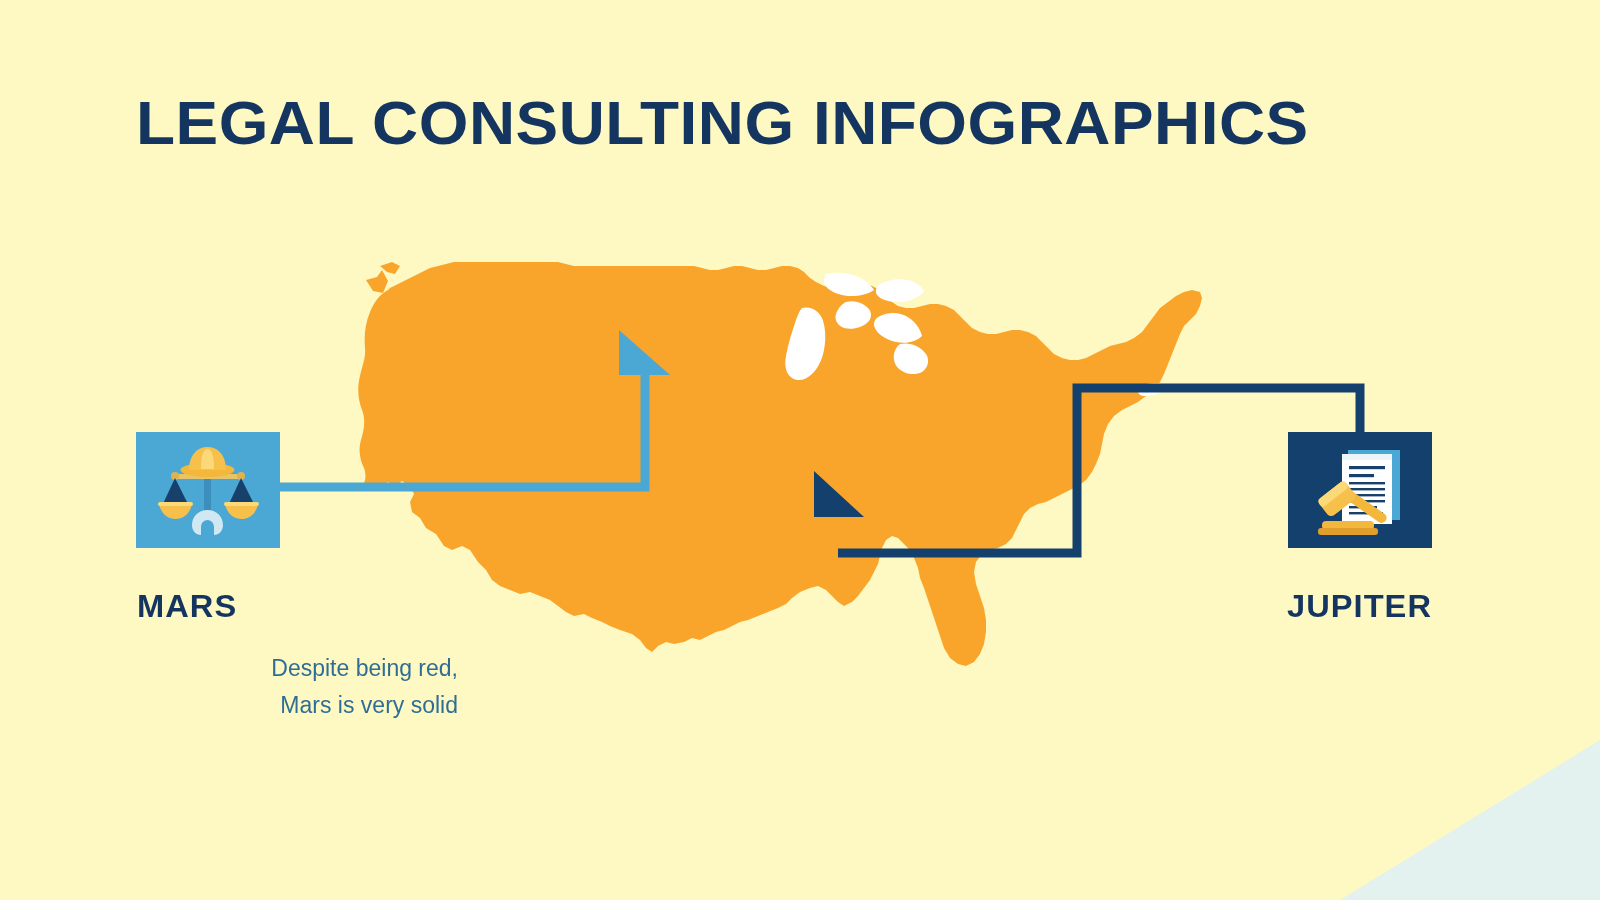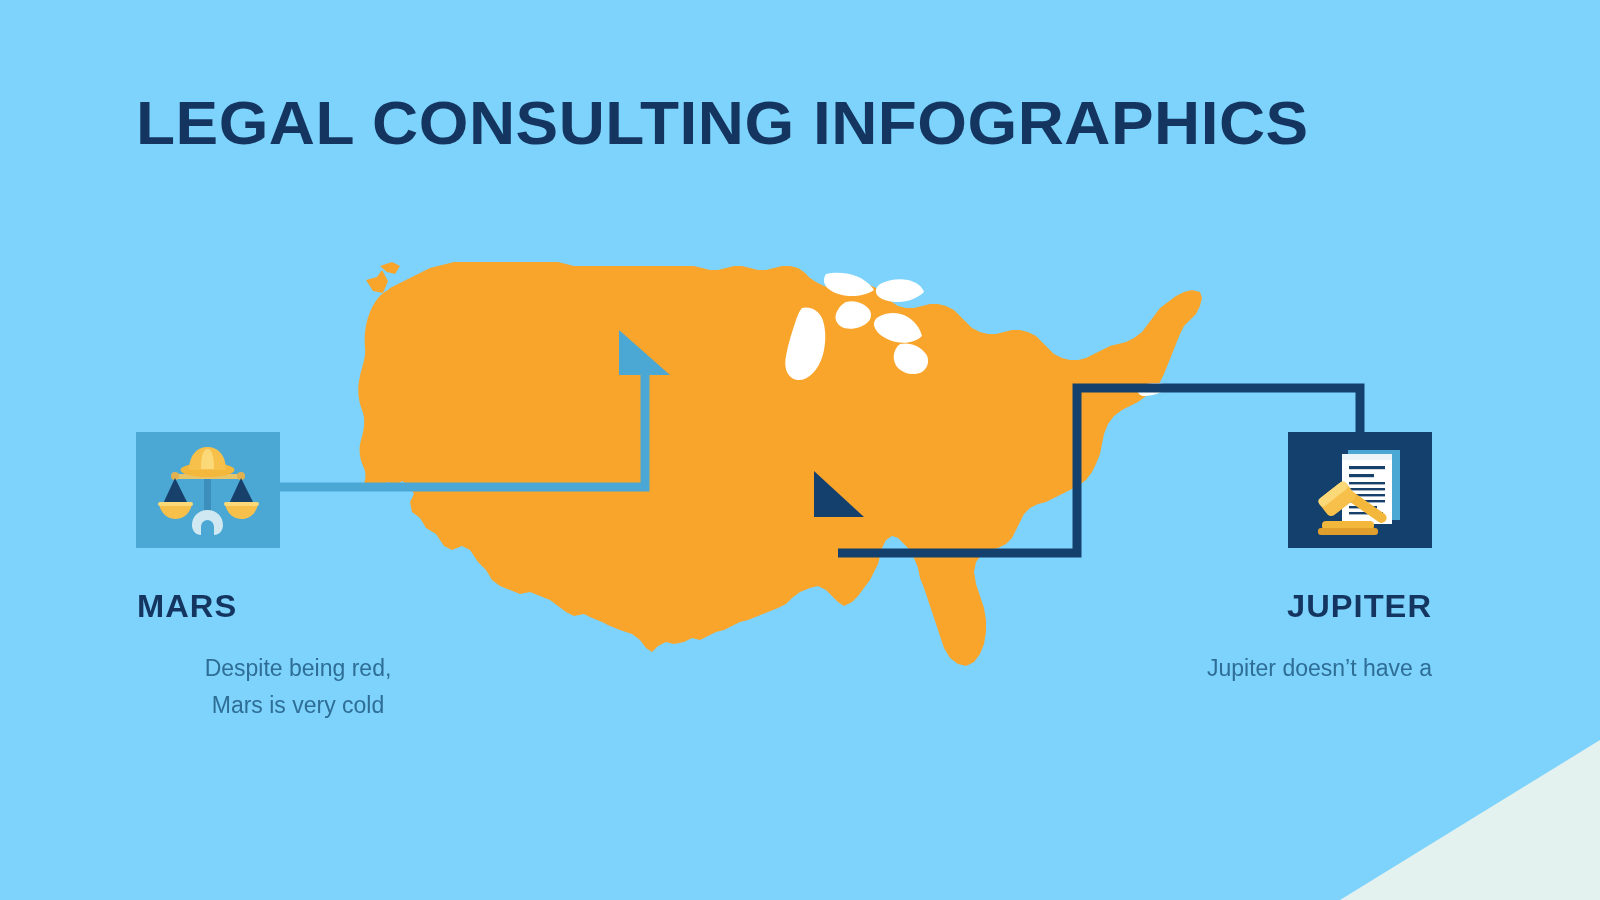--- a/index.html
+++ b/index.html
@@ -7,21 +7,21 @@
     padding: 0;
     background: #ffffff;
   }
   body {
     font-family: "Liberation Sans", sans-serif;
   }
   #slide {
     position: relative;
     width: 1600px;
     height: 900px;
-    background: #7dd3fc;
+    background: #fef9c3;
     overflow: hidden;
   }
 
   
   .corner-deco {
     position: absolute;
     right: 0;
     bottom: 0;
     width: 260px;
     height: 160px;
@@ -88,21 +88,21 @@
   }
   .item-desc {
     position: absolute;
     font-family: "Liberation Sans", sans-serif;
     font-size: 23px;
     line-height: 37px;
     color: #2E6E96;
     width: 320px;
   }
   .left-label  { left: 137px; top: 588px; transform-origin: left center; }
-  .left-desc   { left: 138px; top: 650px; text-align: center; }
+  .left-desc   { left: 138px; top: 650px; text-align: right; }
   .right-label { left: 1110px; top: 588px; width: 322px; text-align: right; transform-origin: right center; }
   .right-desc  { left: 1112px; top: 650px; text-align: right; }
 </style>
 </head>
 <body>
 
 <div id="slide">
 
   <svg class="corner-deco" viewBox="0 0 260 160" preserveAspectRatio="none">
     <polygon points="260,0 260,160 0,160" fill="#E3F2EE"></polygon>
@@ -349,21 +349,20 @@
       <rect x="12" y="46" width="34" height="9" rx="4" transform="rotate(-38 29 57)" fill="#FBD878"></rect>
 
       <rect x="14" y="79" width="52" height="9" rx="4" fill="#F3B73B"></rect>
       <rect x="10" y="86" width="60" height="7" rx="3" fill="#E09E2C"></rect>
     </svg>
   </div>
 
   <div class="item-label left-label">MARS</div>
   <div class="item-desc left-desc">
     <div>Despite being red,</div>
-    <div>Mars is very cold</div>
+    <div>Mars is very solid</div>
   </div>
 
   <div class="item-label right-label">JUPITER</div>
   <div class="item-desc right-desc">
-    <div>Jupiter doesn’t have a</div>
   </div>
 
 </div>
 
 </body></html>

